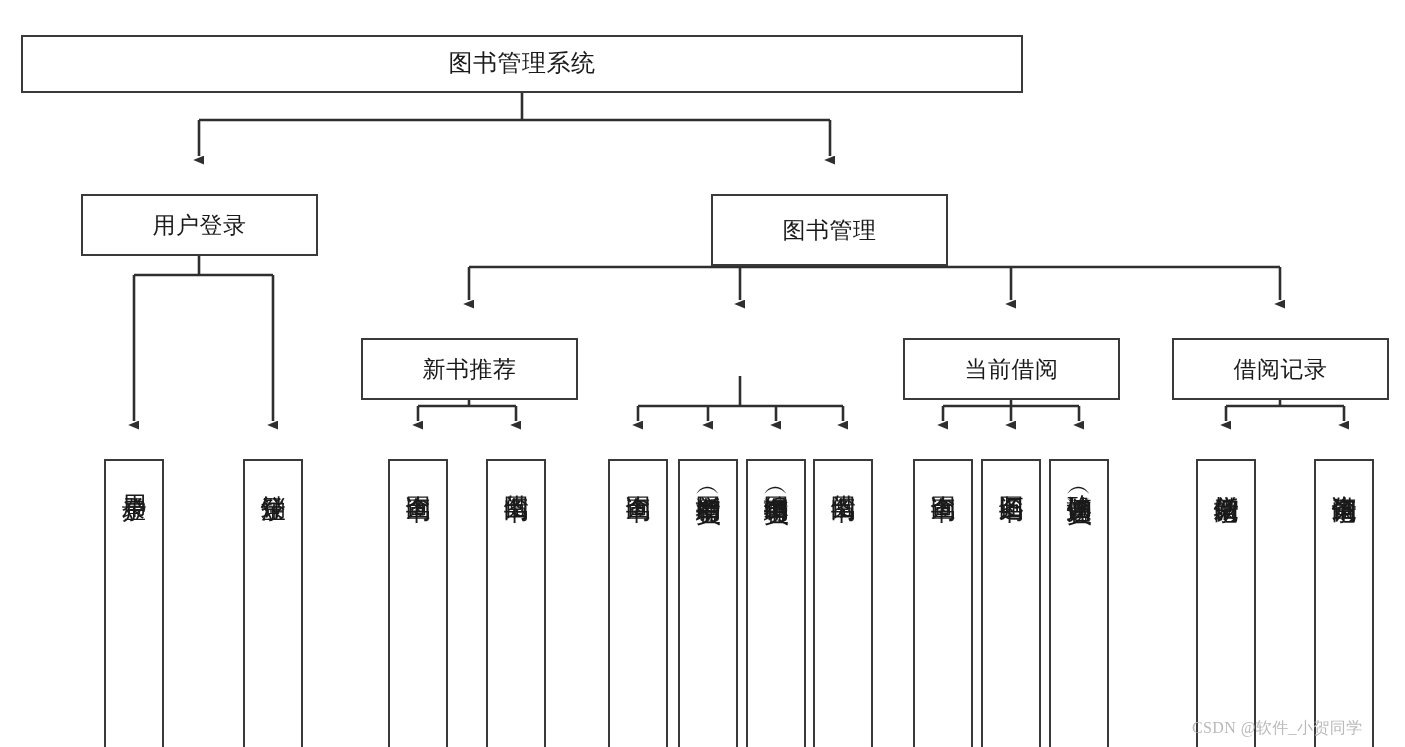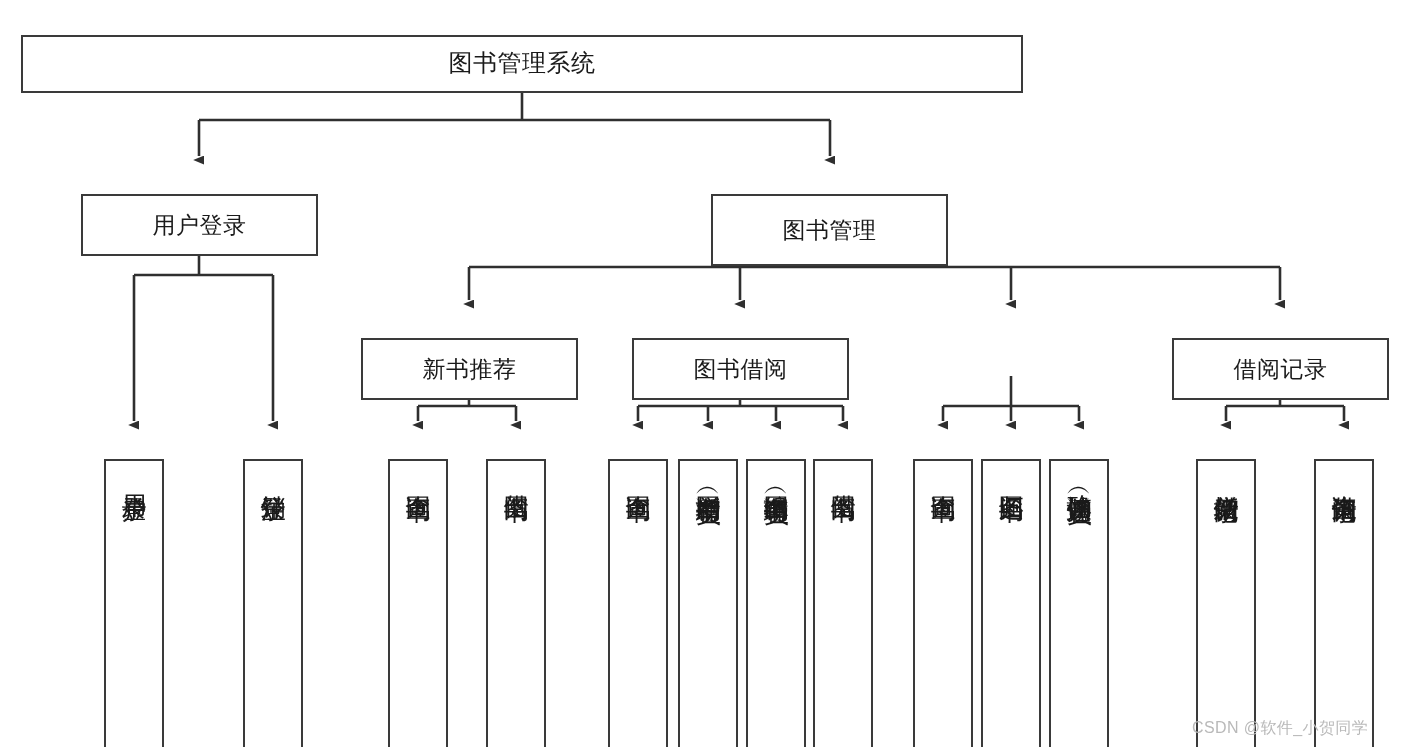--- a/index.html
+++ b/index.html
@@ -65,21 +65,21 @@
     line-height: 1.18;
     letter-spacing: 1px;
     white-space: nowrap;
   }
   .watermark {
     position: absolute;
     font-size: 16px;
     color: #b9b9b9;
     white-space: nowrap;
     letter-spacing: 0.4px;
-    font-family: Liberation Sans, sans-serif;
+    font-family: Liberation Serif, serif;
   }
 </style>
 </head>
 <body>
 
 <div id="canvas">
 
   <svg id="wires" viewBox="0 0 1405 747" width="1405" height="747" xmlns="http://www.w3.org/2000/svg">
     <defs>
       <marker id="arrow" markerWidth="9" markerHeight="11" refX="0.5" refY="5.2" orient="auto" markerUnits="userSpaceOnUse">
@@ -137,22 +137,22 @@
   <div class="node h" style="left: 81px; top: 170px; width: 237px; height: 62px;">
     <span class="lbl">用户登录</span>
   </div>
   <div class="node h" style="left: 711px; top: 170px; width: 237px; height: 72px;">
     <span class="lbl">图书管理</span>
   </div>
 
   <div class="node h" style="left: 361px; top: 314px; width: 217px; height: 62px;">
     <span class="lbl">新书推荐</span>
   </div>
-  <div class="node h" style="left: 632px; top: 314px; width: 217px; height: 62px;">
-    <span class="lbl">图书借阅</span>
+  <div class="node h" style="left: 903px; top: 314px; width: 217px; height: 62px;">
+    <span class="lbl">当前借阅</span>
   </div>
   <div class="node h" style="left: 1172px; top: 314px; width: 217px; height: 62px;">
     <span class="lbl">借阅记录</span>
   </div>
 
   <div class="node v" style="left: 104px; top: 435px; width: 60px; height: 300px;">
     <span class="lbl">用户登录</span>
   </div>
   <div class="node v" style="left: 243px; top: 435px; width: 60px; height: 300px;">
     <span class="lbl">注销登录</span>

